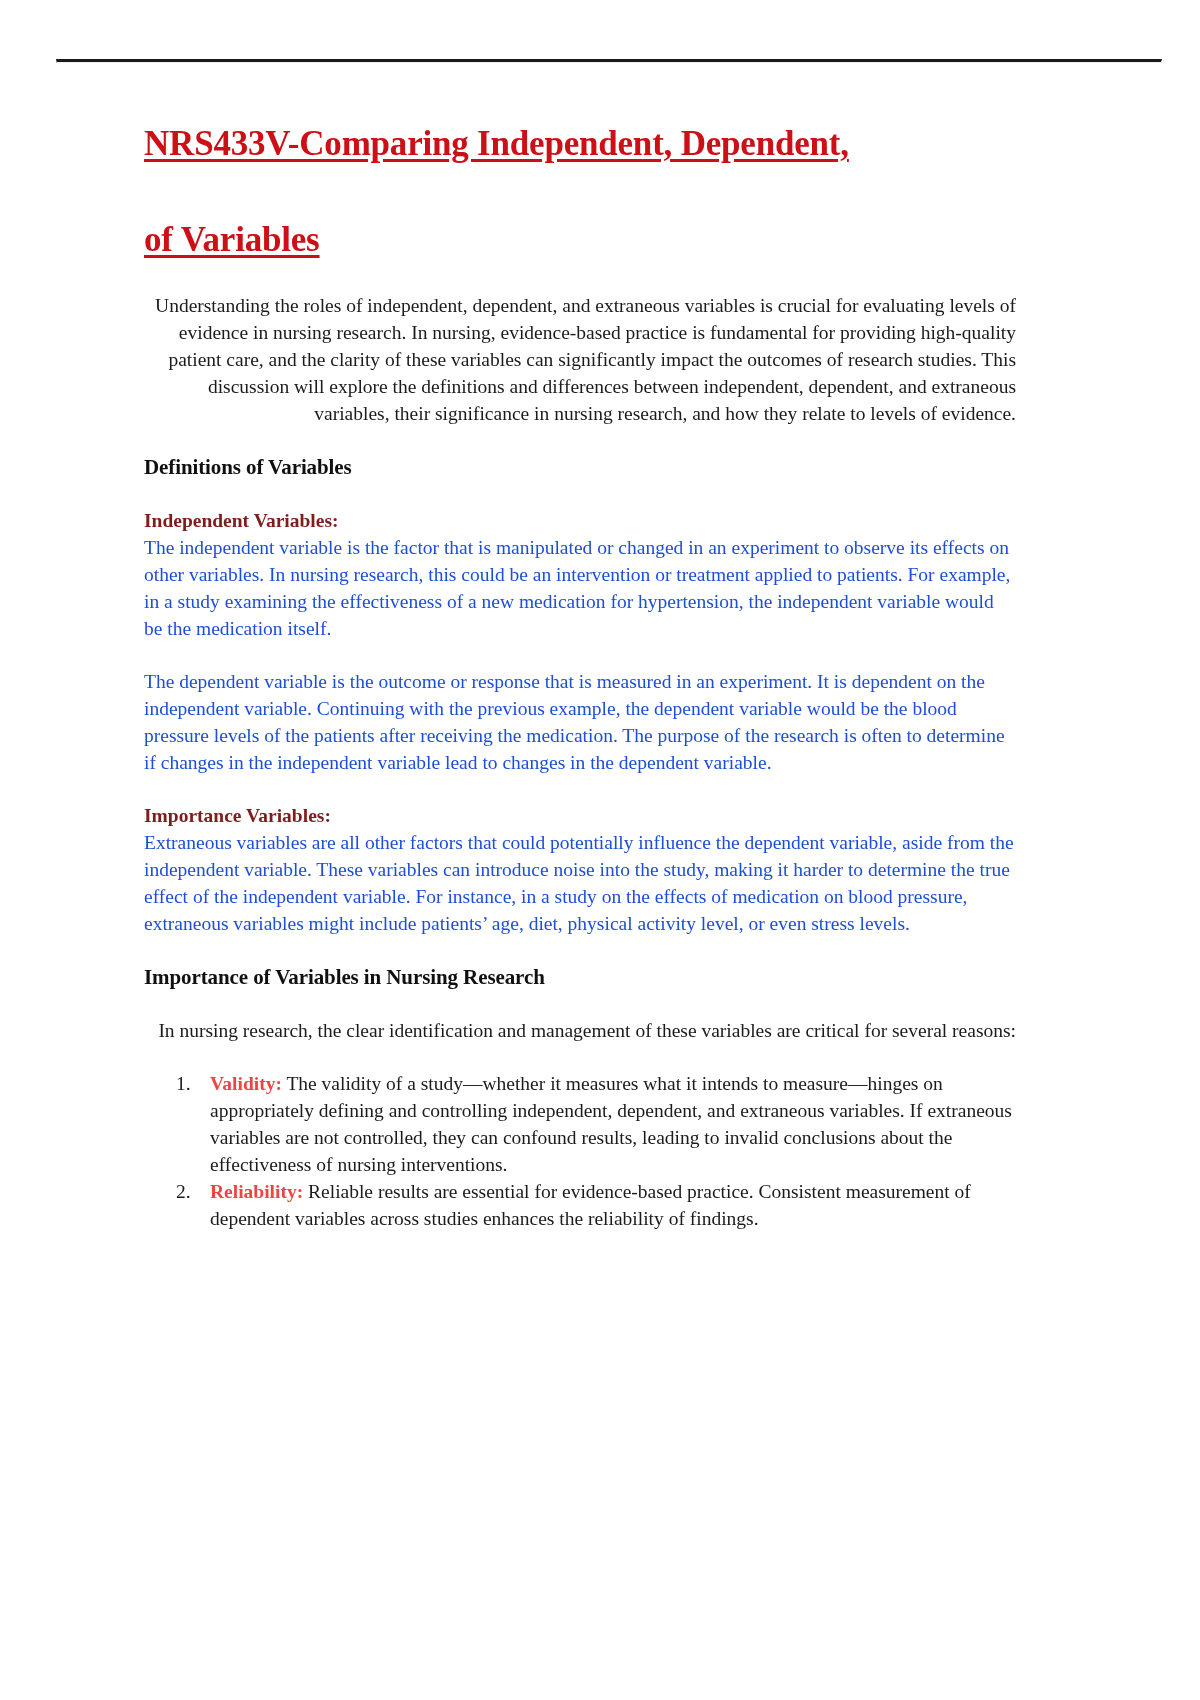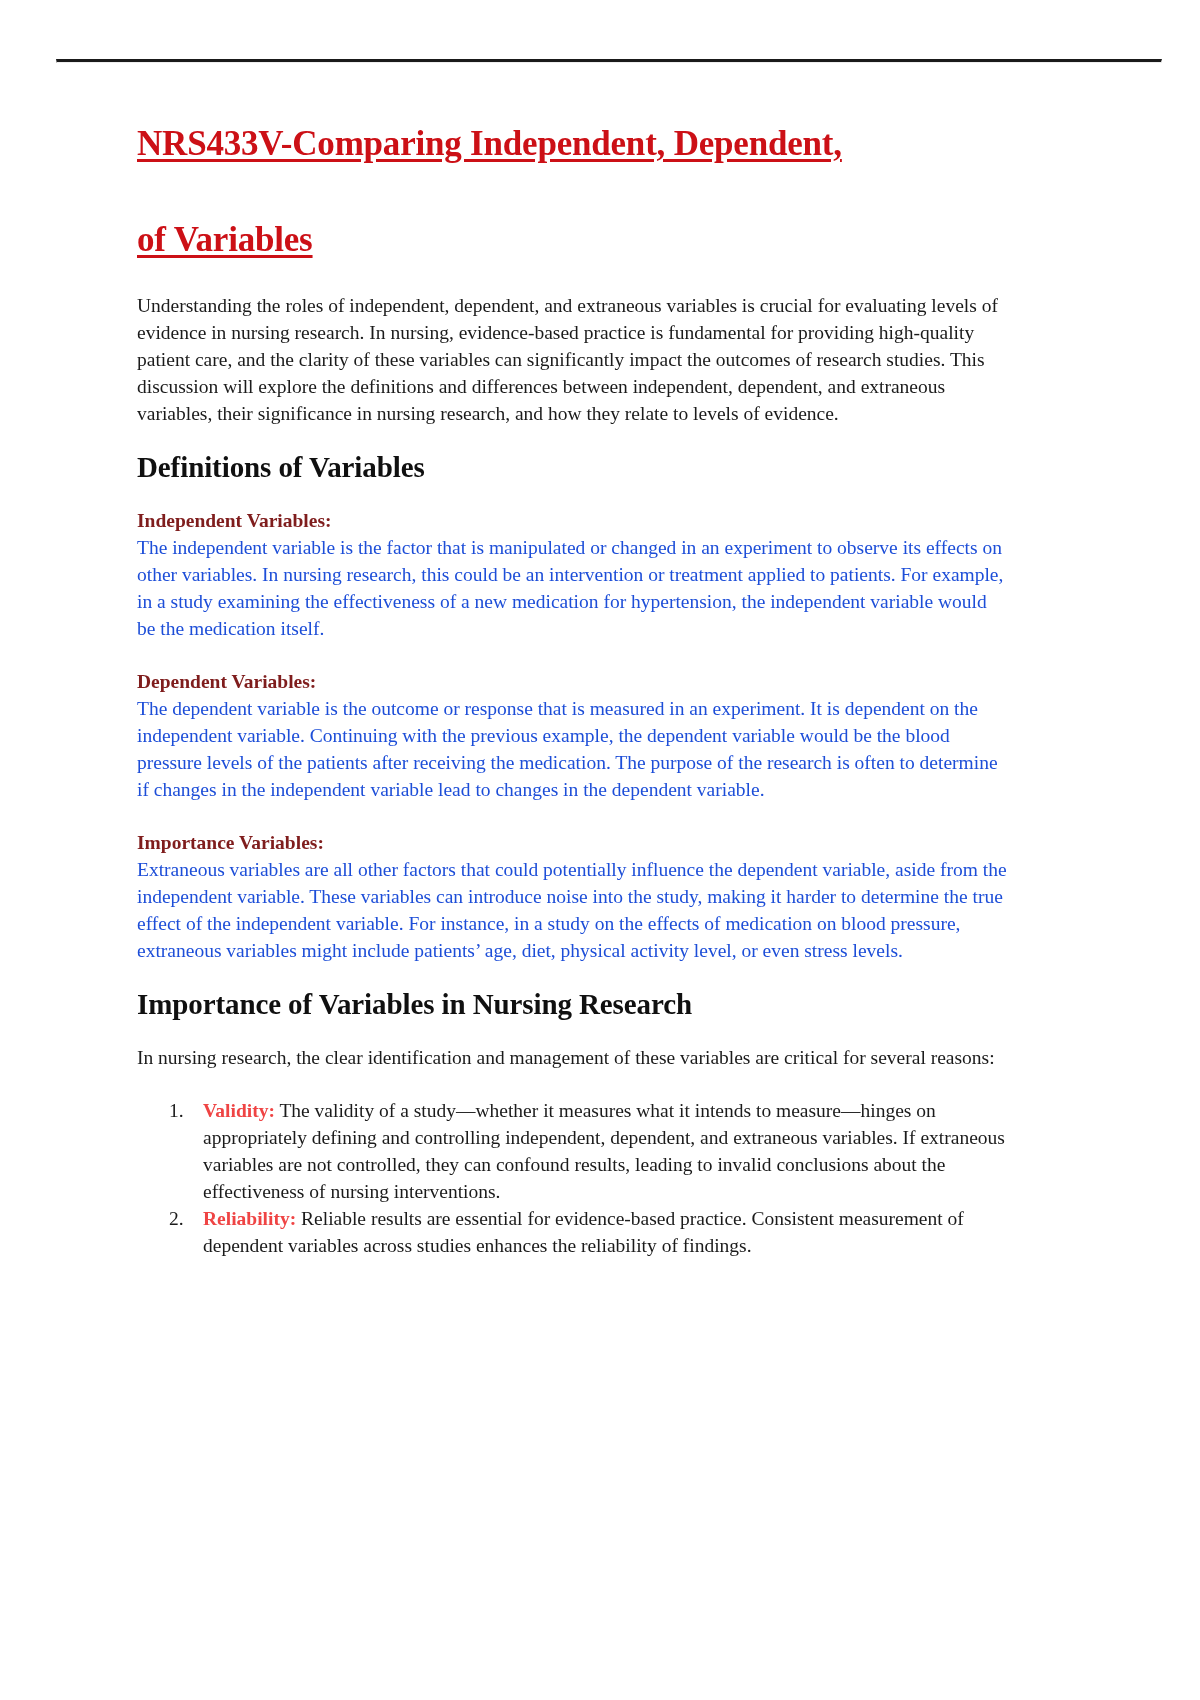--- a/index.html
+++ b/index.html
@@ -30,21 +30,21 @@
     position: absolute;
     left: 56px;
     width: 1104px;
     height: 0;
     border-top: 3px solid #1a1a1a;
   }
   .rule-top { top: 51px; }
 
   .content {
     position: absolute;
-    left: 137px;
+    left: 144px;
     top: 120px;
     width: 872px;
   }
 
   
   .doc-title {
     font-family: "Liberation Serif", "DejaVu Serif", serif;
     font-size: 35px;
     line-height: 48px;
     font-weight: bold;
@@ -57,27 +57,27 @@
     text-decoration-thickness: 2.5px;
     text-underline-offset: 4px;
     display: inline;
   }
 
   
   p.body {
     font-size: 19.5px;
     line-height: 27px;
     margin: 0 0 26px 0;
-    text-align: left;
+    text-align: right;
     color: #1b1b1b;
   }
 
   
   h2.section {
-    font-size: 29px;
+    font-size: 21px;
     line-height: 28px;
     font-weight: bold;
     margin: 0 0 26px 0;
     color: #101010;
     letter-spacing: -0.1px;
   }
 
   
   .subblock {
     margin: 0 0 26px 0;
@@ -141,21 +141,20 @@
     <p class="body">Understanding the roles of independent, dependent, and extraneous variables is crucial for evaluating levels of evidence in nursing research. In nursing, evidence-based practice is fundamental for providing high-quality patient care, and the clarity of these variables can significantly impact the outcomes of research studies. This discussion will explore the definitions and differences between independent, dependent, and extraneous variables, their significance in nursing research, and how they relate to levels of evidence.</p>
 
     <h2 class="section">Definitions of Variables</h2>
 
     <div class="subblock">
       <span class="sublabel">Independent Variables:</span>
       <span class="subtext">The independent variable is the factor that is manipulated or changed in an experiment to observe its effects on other variables. In nursing research, this could be an intervention or treatment applied to patients. For example, in a study examining the effectiveness of a new medication for hypertension, the independent variable would be the medication itself.</span>
     </div>
 
     <div class="subblock">
-      <span class="sublabel">Dependent Variables:</span>
       <span class="subtext">The dependent variable is the outcome or response that is measured in an experiment. It is dependent on the independent variable. Continuing with the previous example, the dependent variable would be the blood pressure levels of the patients after receiving the medication. The purpose of the research is often to determine if changes in the independent variable lead to changes in the dependent variable.</span>
     </div>
 
     <div class="subblock">
       <span class="sublabel">Importance Variables:</span>
       <span class="subtext">Extraneous variables are all other factors that could potentially influence the dependent variable, aside from the independent variable. These variables can introduce noise into the study, making it harder to determine the true effect of the independent variable. For instance, in a study on the effects of medication on blood pressure, extraneous variables might include patients’ age, diet, physical activity level, or even stress levels.</span>
     </div>
 
     <h2 class="section">Importance of Variables in Nursing Research</h2>
 

